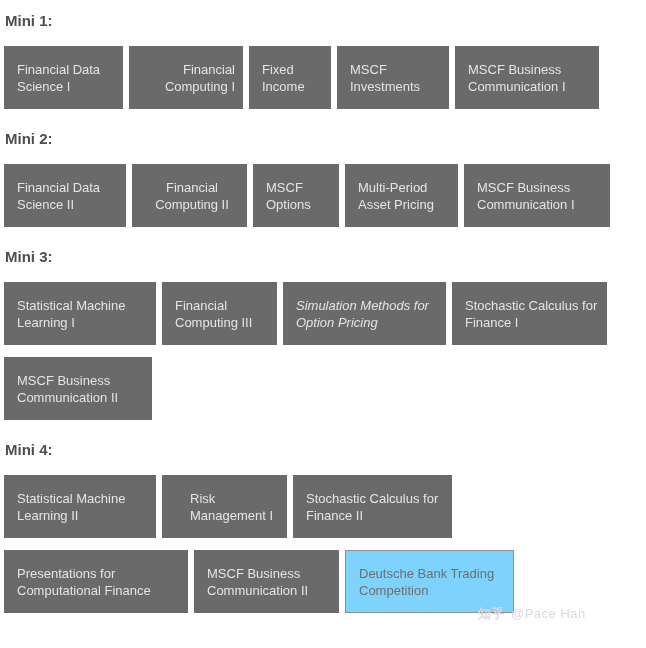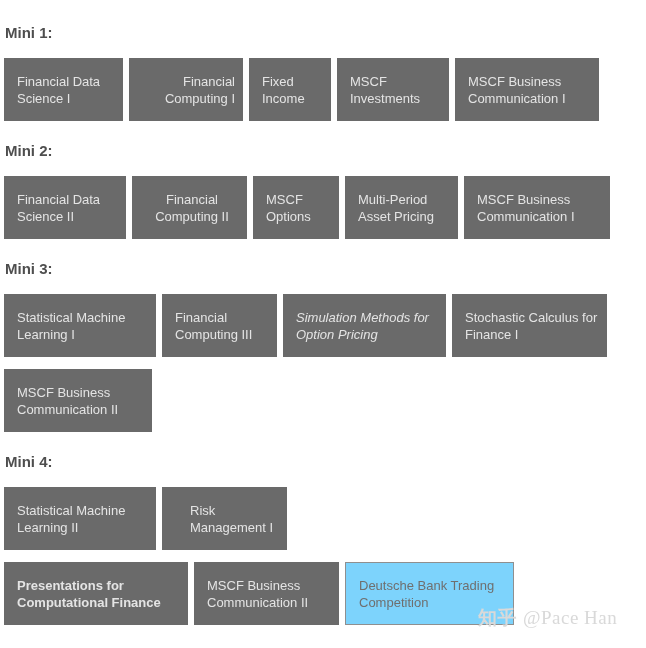--- a/index.html
+++ b/index.html
@@ -17,21 +17,21 @@
   .sections {
     padding-top: 8px;
   }
   .section {
     margin-bottom: 21px;
   }
   .section-label {
     font-size: 15px;
     font-weight: bold;
     color: var(--label-color, #4e4e4e);
-    margin: 16px 0 17px 5px;
+    margin: 4px 0 17px 5px;
     line-height: 17px;
   }
   .row {
     display: flex;
     gap: 6px;
     margin: 0 0 12px 4px;
   }
   .box {
     box-sizing: border-box;
     height: 63px;
@@ -46,26 +46,25 @@
   }
   .box.outlined {
     background: #7dd3fc;
     border: 1px solid var(--outline-border, #8f8f8f);
     color: var(--outline-text, #6f6f6f);
   }
   .watermark {
     position: absolute;
     top: 605px;
     left: 478px;
-    font-size: 19px;
+    font-size: 13px;
     color: var(--watermark-color, #d9d9d9);
     letter-spacing: 0.5px;
     white-space: nowrap;
     pointer-events: none;
-    font-family: Liberation Serif, serif;
   }
   .watermark .brand {
     font-weight: bold;
     margin-right: 6px;
   }
 </style>
 </head>
 <body style="--page-bg: #ffffff; --box-fill: #6a6a6a; --box-text: #e4e4e4; --label-color: #4e4e4e; --outline-border: #8f8f8f; --outline-text: #6f6f6f; --watermark-color: #d9d9d9;">
 
 <div class="sections" id="sections">
@@ -133,23 +132,26 @@
     </div>
     <div class="section">
       <div class="section-label">Mini 4:</div>
       <div class="row">
         <div class="box" style="width: 152px;">
           <span>Statistical Machine Learning II</span>
         </div>
         <div class="box" style="width: 125px; padding-left: 28px;">
           <span>Risk Management I</span>
         </div>
+        <div class="box" style="width: 159px;">
+          <span>Stochastic Calculus for Finance II</span>
+        </div>
       </div>
       <div class="row">
-        <div class="box" style="width: 184px; font-weight: bold;">
+        <div class="box" style="width: 184px;">
           <span>Presentations for Computational Finance</span>
         </div>
         <div class="box" style="width: 145px;">
           <span>MSCF Business Communication II</span>
         </div>
         <div class="box outlined" style="width: 169px;">
           <span>Deutsche Bank Trading Competition</span>
         </div>
       </div>
     </div>

